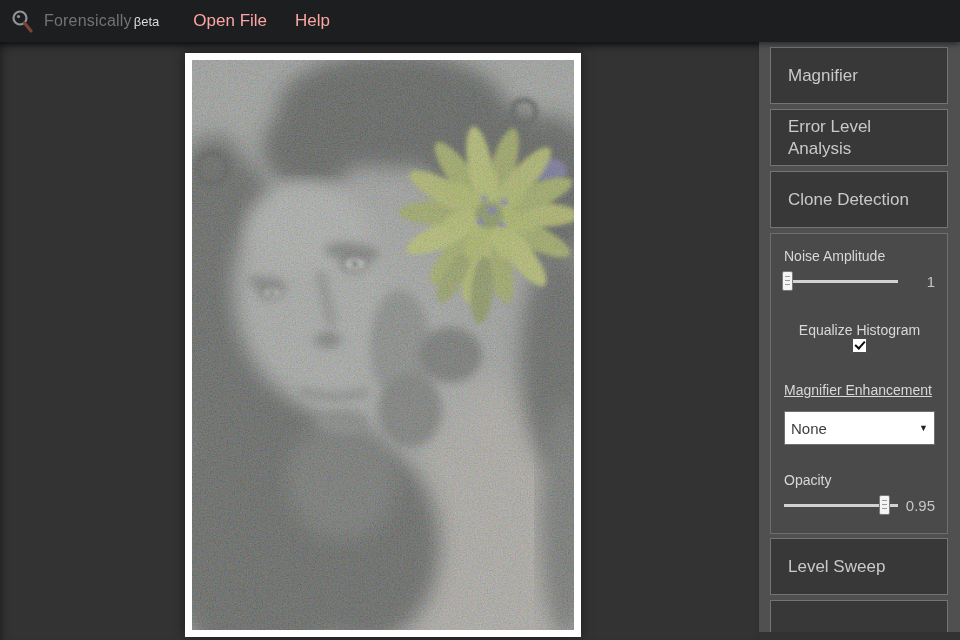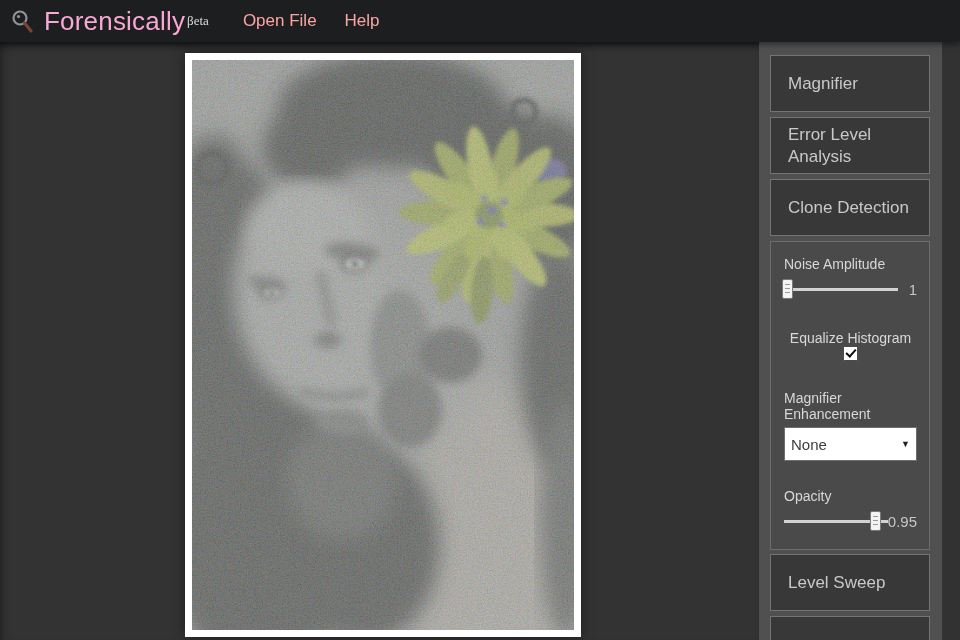--- a/index.html
+++ b/index.html
@@ -9,39 +9,39 @@
     -webkit-font-smoothing:antialiased;
   }
   
   .topbar{
     position:absolute;left:0;top:0;width:960px;height:42px;
     background:#1c1e1f;display:flex;align-items:center;z-index:5;
     box-shadow:0 2px 6px rgba(0,0,0,.5);
   }
   .logo-wrap{display:flex;align-items:center;margin-left:8px;}
   .logo-icon{width:28px;height:28px;margin-right:8px;}
-  .logo-title{font-size:26px;color:#f9a8d4;letter-spacing:.2px;}
-  .logo-sup{font-size:13px;color:#dcdcdc;vertical-align:super;margin-left:2px;font-family:Liberation Serif, serif;}
+  .logo-title{font-size:16px;color:#737373;letter-spacing:.2px;}
+  .logo-sup{font-size:13px;color:#dcdcdc;vertical-align:super;margin-left:2px;}
   .menu{display:flex;align-items:center;margin-left:34px;gap:28px;}
   .menu-item{font-size:17px;color:#fca5a5;cursor:pointer;}
   
   .canvas{
     position:absolute;left:0;top:42px;width:759px;height:598px;
     background:#333333;
     box-shadow:inset 0 8px 10px -6px rgba(0,0,0,.55), inset 8px 0 10px -7px rgba(0,0,0,.4);
   }
   .photo-frame{
     position:absolute;left:185px;top:11px;width:396px;height:584px;
     background:#ffffff;box-sizing:border-box;padding:7px;
     box-shadow:0 0 12px rgba(0,0,0,.45);
   }
   .photo-frame svg{display:block;width:382px;height:570px;}
   
   .sidebar{
-    position:absolute;left:759px;top:42px;width:183px;height:598px;
+    position:absolute;left:759px;top:34px;width:201px;height:598px;
     background:#505050;overflow:hidden;
   }
   .tool-btn{
     margin:0 12px 5px 11px;height:57px;box-sizing:border-box;
     background:#383838;border:1px solid #747474;color:#c9c9c9;
     font-size:17px;display:flex;align-items:center;padding:0 17px;
     cursor:pointer;line-height:1.25;
   }
   .tool-btn:first-child{margin-top:13px;}
   .tool-btn.active{background:#454545;color:#d4d4d4;}
@@ -71,21 +71,21 @@
   .checkbox{
     width:13px;height:13px;background:#ffffff;border:1px solid #4a4a4a;
     position:relative;cursor:pointer;border-radius:1px;
   }
   .checkbox.checked::after{
     content:"";position:absolute;left:2px;top:2px;width:8px;height:4px;
     border-left:2px solid #0a0a0a;border-bottom:2px solid #0a0a0a;
     transform:rotate(-48deg);
   }
   .dd-group{margin-top:29px;}
-  .dd-group .ctl-label{margin-bottom:5px;}
+  .dd-group .ctl-label{margin-bottom:13px;text-decoration:underline;}
   .dropdown{
     height:21px;background:#ffffff;border:1px solid #6e6e6e;box-sizing:border-box;
     display:flex;align-items:center;padding:16px 6px;cursor:pointer;
   }
   .dropdown .dd-text{flex:1;font-size:15px;color:#3c3c3c;}
   .dropdown .dd-caret{font-size:9px;color:#222;}
   .op-group{margin-top:27px;}
 </style>
 </head>
 <body>

